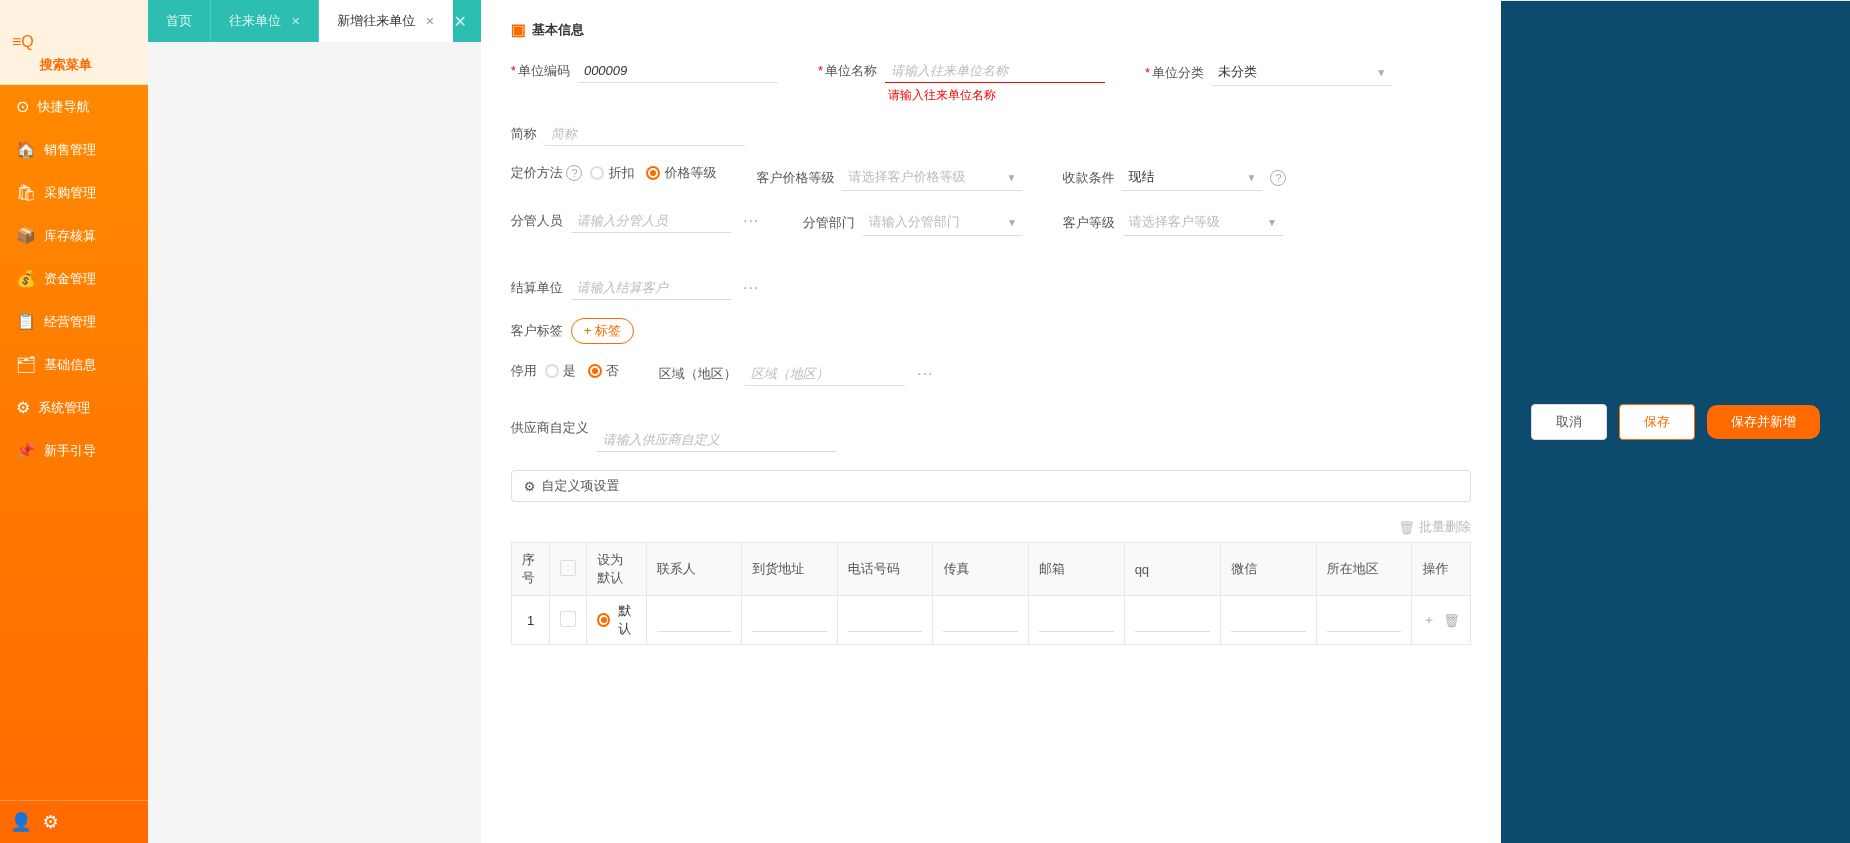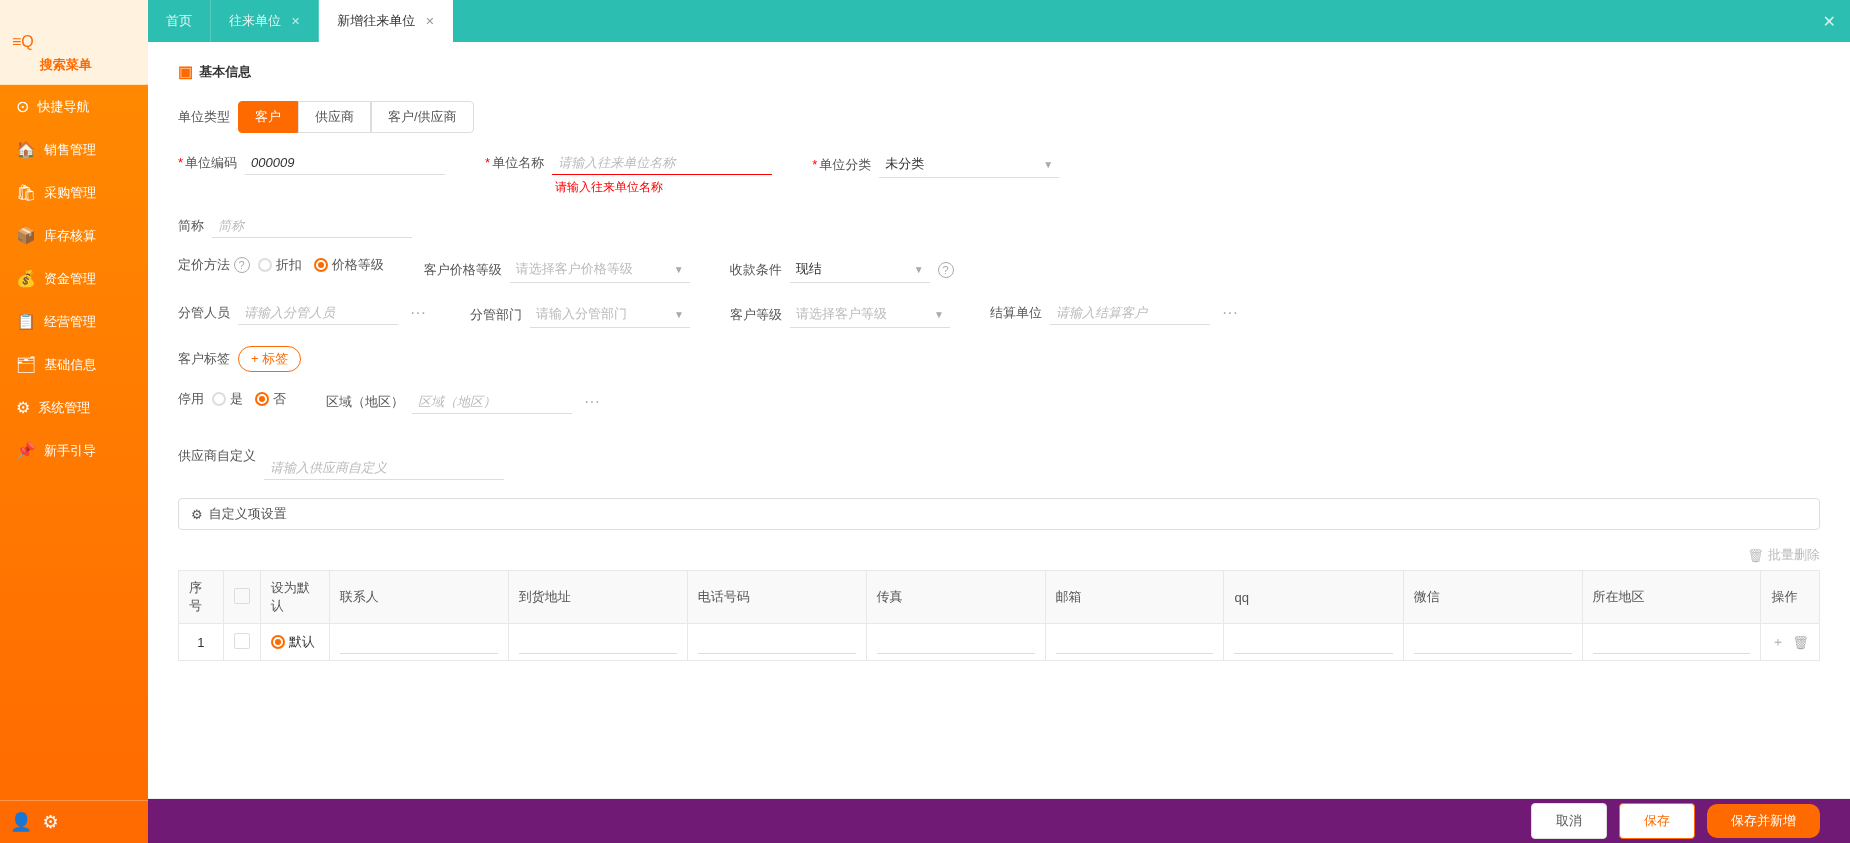--- a/index.html
+++ b/index.html
@@ -40,21 +40,21 @@
       margin-top: auto;
       display: flex;
       border-top: 1px solid rgba(255,255,255,0.3);
       padding: 10px;
       gap: 10px;
       align-items: center;
     }
     .sidebar-bottom-icon { color: #fff; font-size: 18px; cursor: pointer; }
 
     
-    .main { flex: 1; display: flex; flex-direction: column; overflow: hidden; justify-content: flex-end; }
+    .main { flex: 1; display: flex; flex-direction: row; overflow: hidden; justify-content: flex-end; }
 
     
     .tab-bar {
       display: flex;
       align-items: center;
       background: #2cbfb1;
       height: 42px;
       padding-left: 0;
       flex-shrink: 0;
     }
@@ -294,21 +294,21 @@
       cursor: pointer;
     }
 
     
     .footer-bar {
       display: flex;
       align-items: center;
       justify-content: flex-end;
       gap: 12px;
       padding: 4px 30px;
-      background: #701a75;
+      background: #0c4a6e;
       border-top: 1px solid #eee;
       flex-shrink: 0;
     }
     .btn-cancel {
       padding: 8px 24px;
       border: 1px solid #ddd;
       background: #fff;
       color: #555;
       border-radius: 4px;
       cursor: pointer;
@@ -430,30 +430,20 @@
     </div>
     <div class="tab-bar-close">✕</div>
   </div>
 
   <div class="content">
     <div class="section-title">
       <span class="section-title-icon">▣</span>
       <span>基本信息</span>
     </div>
 
-    <div class="form-row">
-      <div class="form-group">
-        <span class="form-label">单位类型</span>
-        <div class="btn-group">
-          <button class="btn-type active">客户</button>
-          <button class="btn-type">供应商</button>
-          <button class="btn-type">客户/供应商</button>
-        </div>
-      </div>
-    </div>
 
     <div class="form-row">
       <div class="form-group">
         <span class="form-label"><span class="required-star">*</span><span>单位编码</span></span>
         <input class="form-input" type="text" value="000009" style="width: 200px;">
       </div>
       <div class="form-group-col">
         <div style="display:flex;align-items:center;gap:8px;">
           <span class="form-label"><span class="required-star">*</span><span>单位名称</span></span>
           <input class="form-input error-border" type="text" style="width: 220px;" placeholder="请输入往来单位名称">

